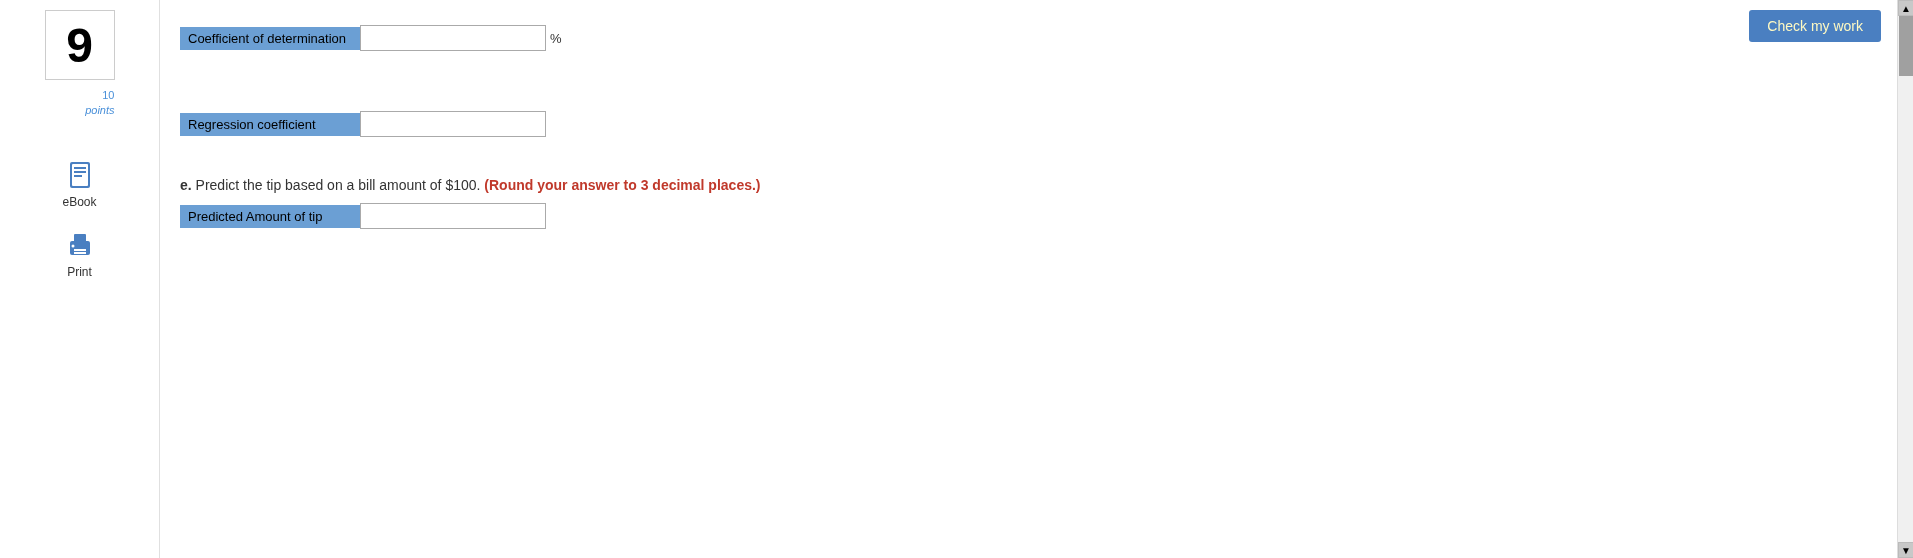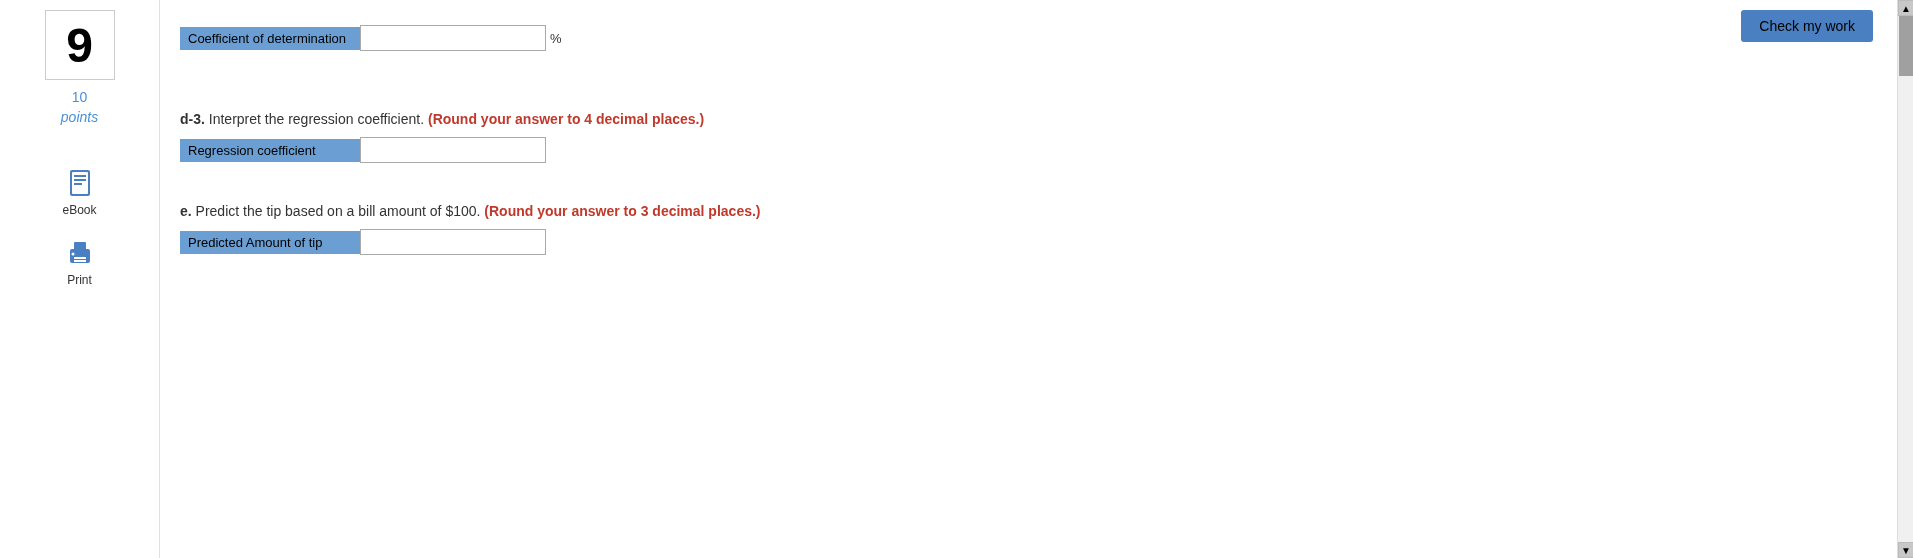--- a/index.html
+++ b/index.html
@@ -40,24 +40,24 @@
       display: flex;
       align-items: center;
       justify-content: center;
       font-size: 48px;
       font-weight: bold;
       color: #000;
       margin-bottom: 8px;
       background: #fff;
     }
     .points-label {
-      font-size: 14px;
+      font-size: 11px;
       color: #4a90d9;
       line-height: 1.4;
-      text-align: center;
+      text-align: right;
       width: 70px;
       margin-bottom: 30px;
     }
     .points-label .points-num {
       display: block;
       color: #4a90d9;
     }
     .points-label .points-text {
       display: block;
       color: #4a90d9;
@@ -93,23 +93,23 @@
     .main-content {
       flex: 1;
       padding: 10px 20px 20px 20px;
       background: #fff;
       position: relative;
     }
     
     .check-btn {
       position: absolute;
       top: 10px;
-      right: 40px;
+      right: 32px;
       background: #4a7fc1;
-      color: #000000;
+      color: #fef9c3;
       border: none;
       padding: 8px 18px;
       font-size: 14px;
       cursor: pointer;
       border-radius: 3px;
     }
     
     .scrollbar-track {
       position: absolute;
       right: 0;
@@ -252,25 +252,20 @@
 
     <div class="content-section">
       <div class="field-row">
         <span class="field-label-blue">Coefficient of determination</span>
         <input class="field-input field-input-wide" type="text" value="" style="">
         <span class="field-unit">%</span>
       </div>
     </div>
 
     <div class="section-block">
-      <div class="section-heading">
-        <span class="part-label">d-3.</span>
-        <span> Interpret the regression coefficient. </span>
-        <span class="instruction">(Round your answer to 4 decimal places.)</span>
-      </div>
       <div class="field-row">
         <span class="field-label-blue">Regression coefficient</span>
         <input class="field-input field-input-wide" type="text" value="" style="">
       </div>
     </div>
 
     <div class="section-block-sm">
       <div class="section-heading">
         <span class="part-label">e.</span>
         <span> Predict the tip based on a bill amount of $100. </span>

